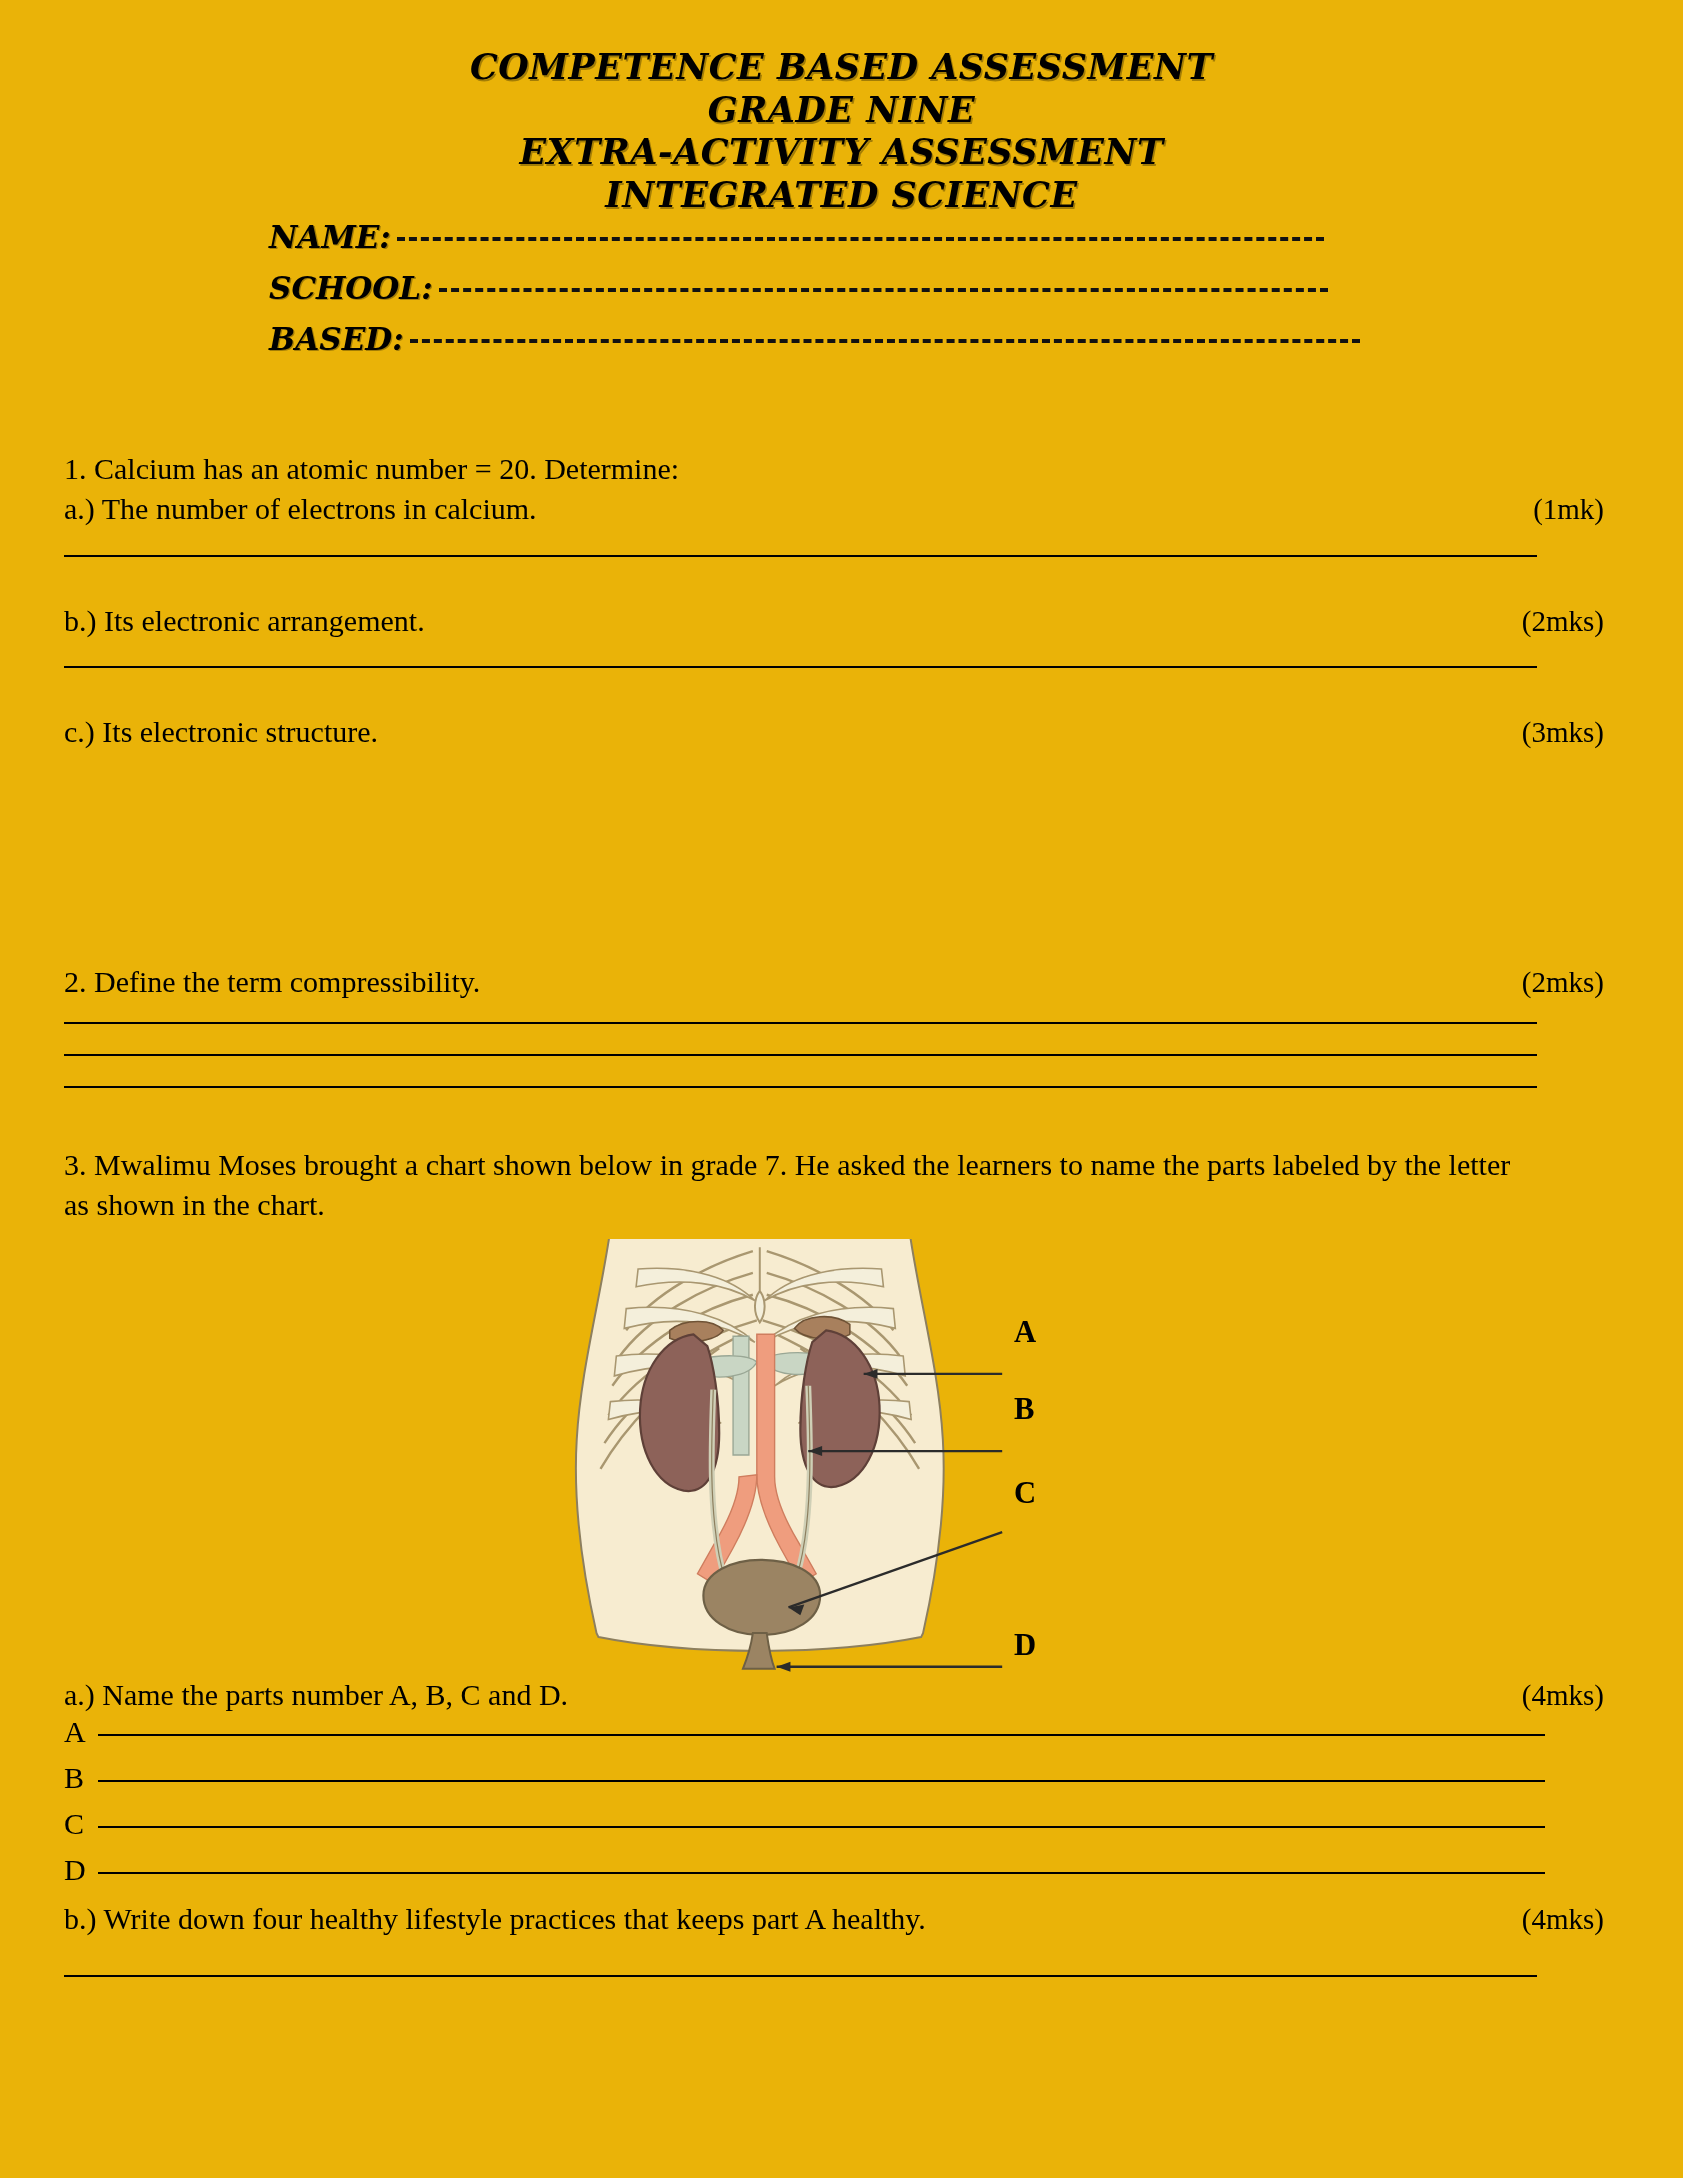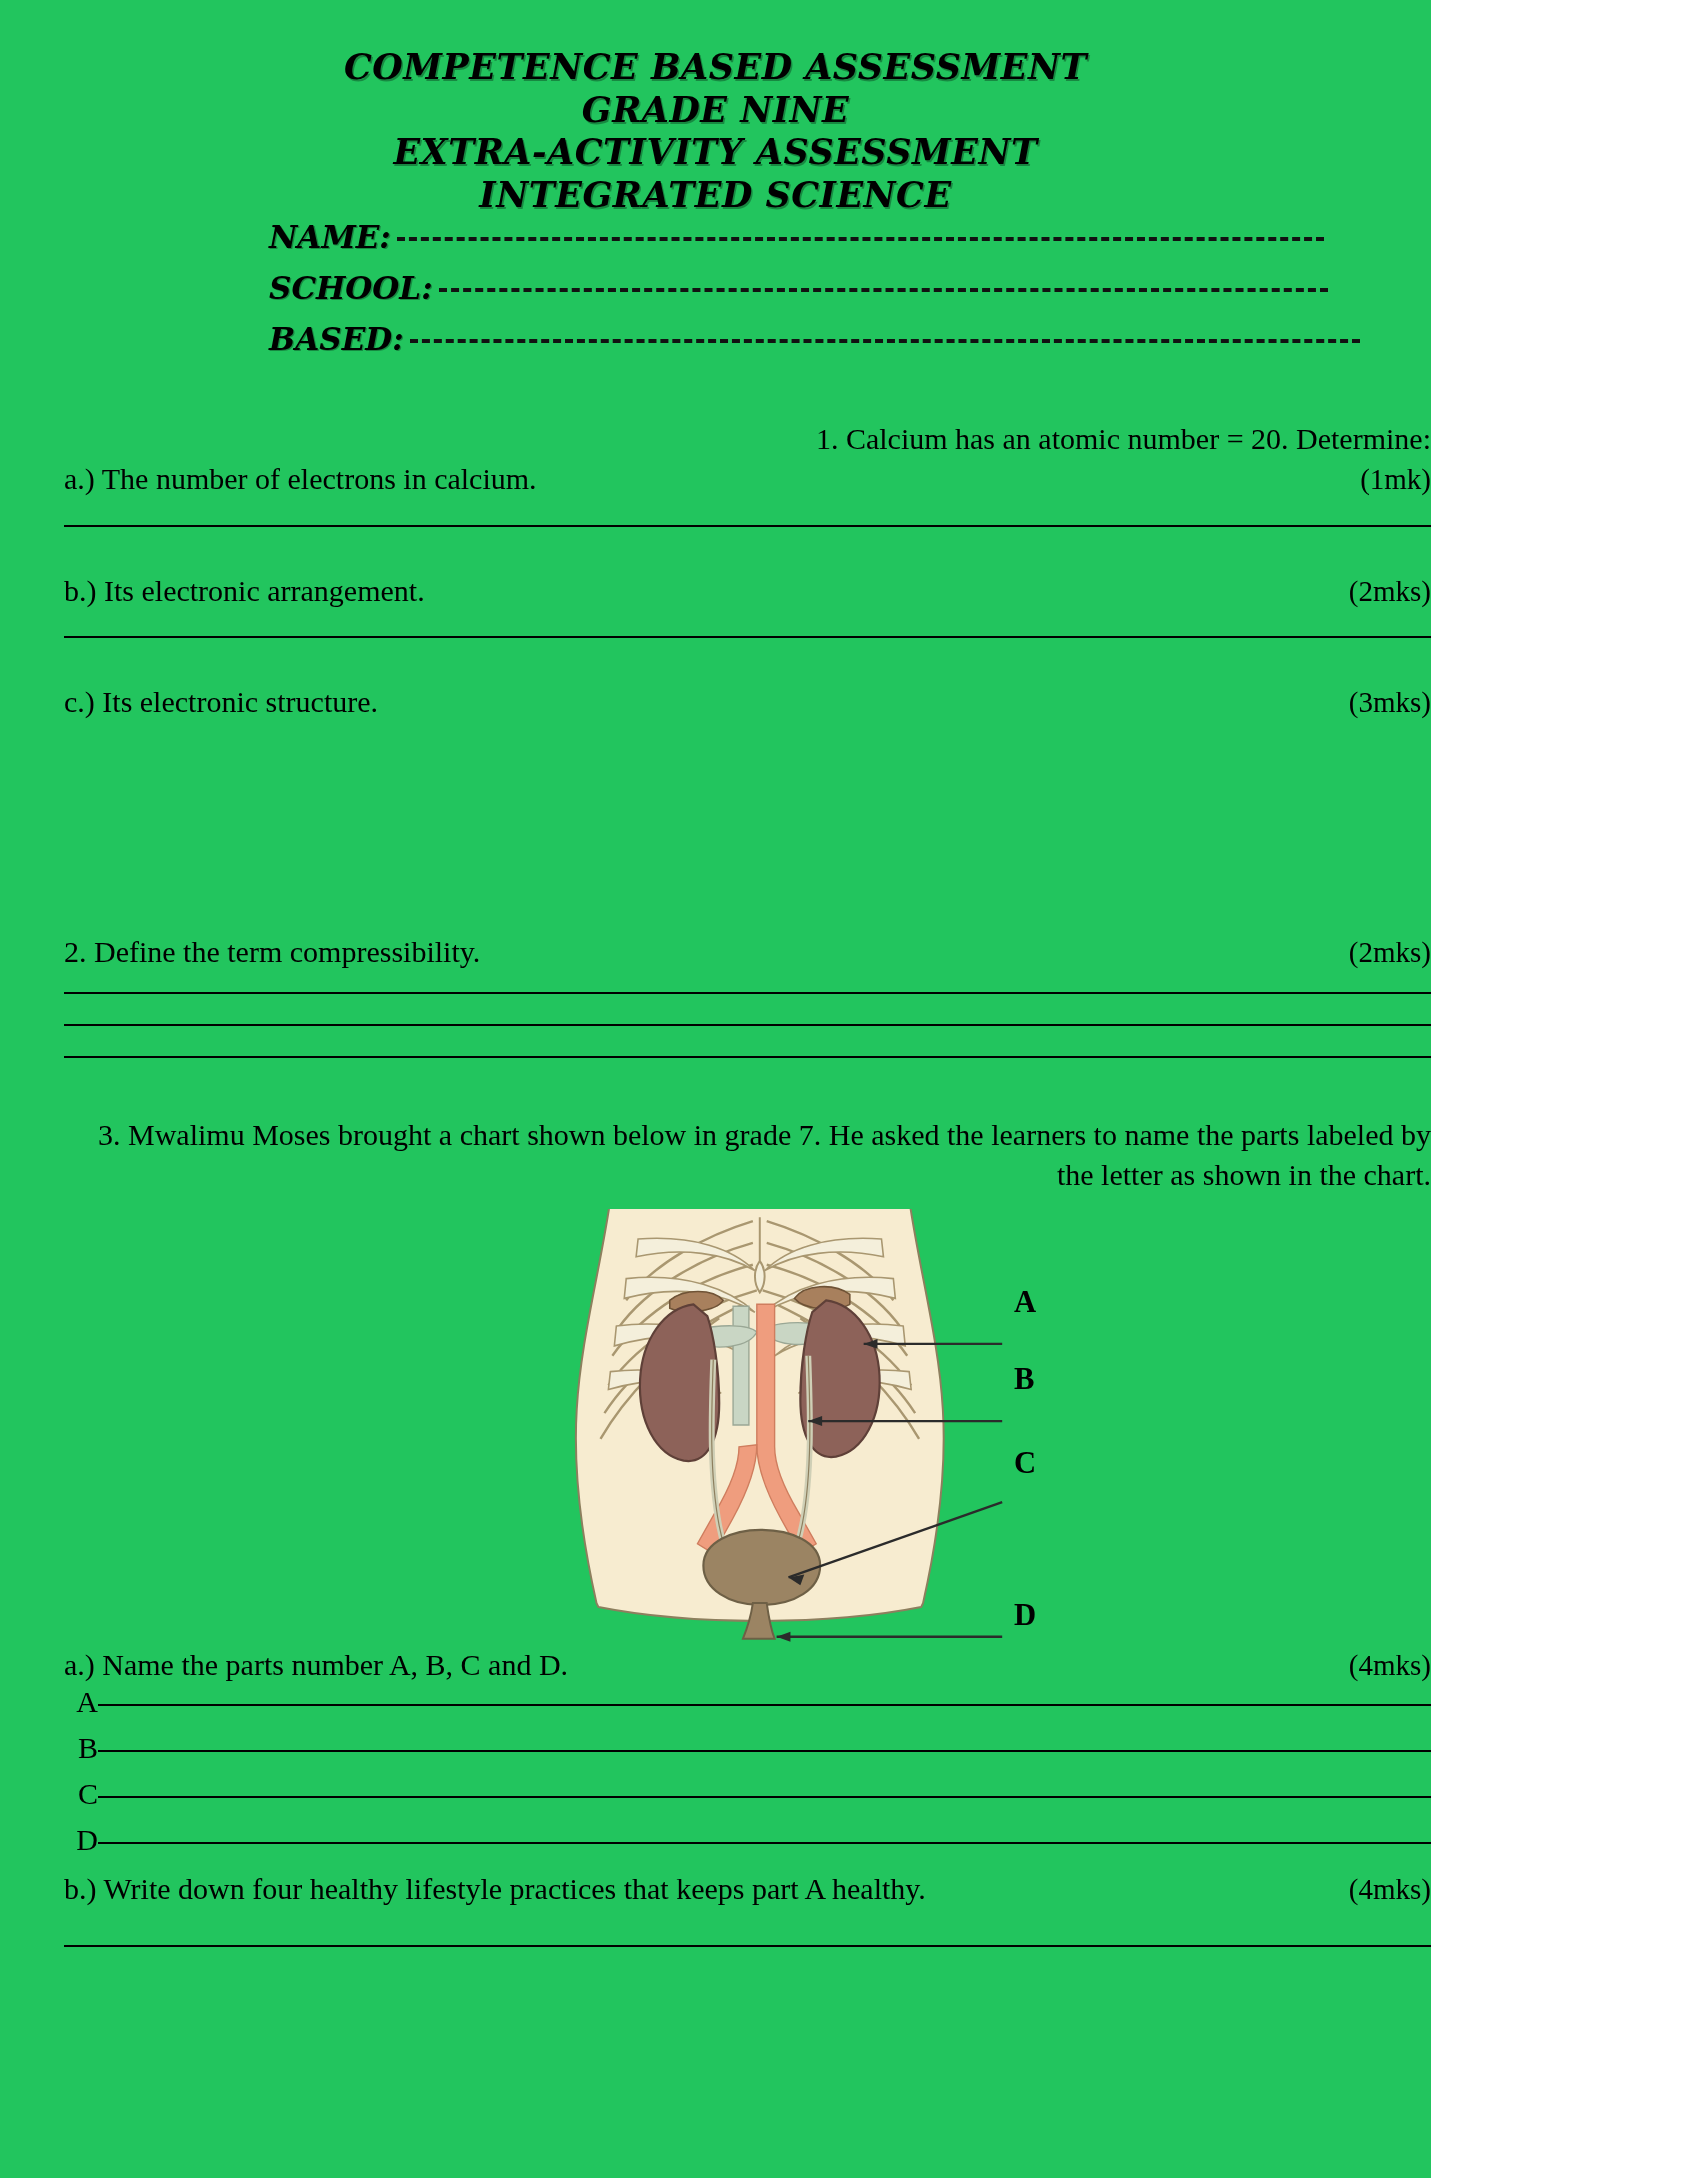--- a/index.html
+++ b/index.html
@@ -7,23 +7,23 @@
     margin: 0;
     padding: 0;
     background: #ffffff;
   }
   body {
     font-family: "Liberation Serif", "DejaVu Serif", serif;
     color: #000000;
   }
   .page {
     position: relative;
-    width: 1431px;
+    width: 1683px;
     height: 2178px;
-    background: #22c55e;
+    background: #eab308;
     overflow: hidden;
     box-sizing: border-box;
   }
 
   
   .header {
     padding-top: 46px;
     text-align: center;
   }
   .header-line {
@@ -62,23 +62,23 @@
     position: relative;
     top: -7px;
     margin-left: 6px;
   }
   .rule-name   { width: 927px; }
   .rule-school { width: 889px; }
   .rule-date   { width: 950px; }
 
   
   .body {
-    margin-top: 49px;
+    margin-top: 79px;
     padding-left: 64px;
-    text-align: right;
+    padding-right: 79px;
   }
   .qline {
     display: flex;
     justify-content: space-between;
     align-items: baseline;
     font-size: 30px;
     line-height: 1.30;
   }
   .qtext {
     font-size: 30px;

